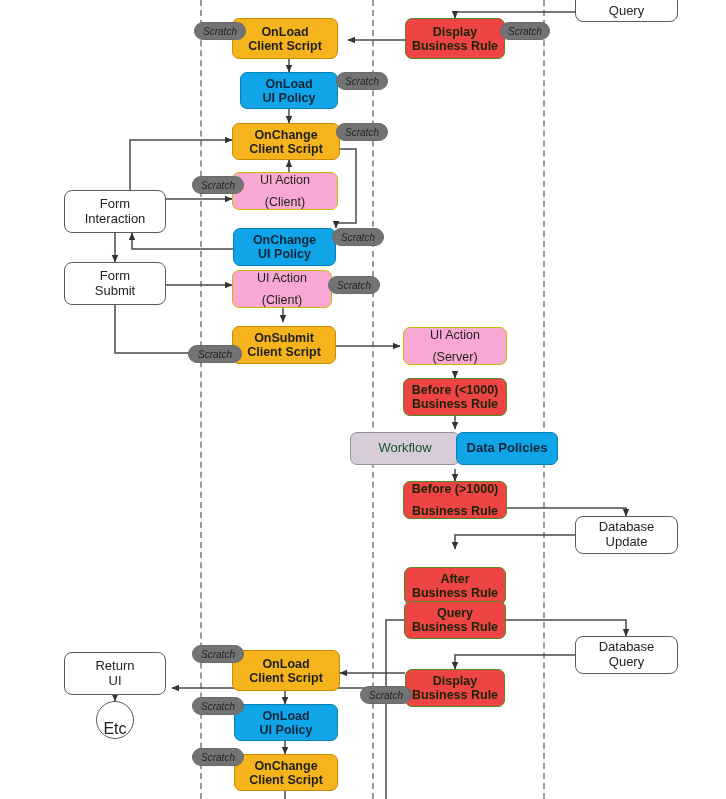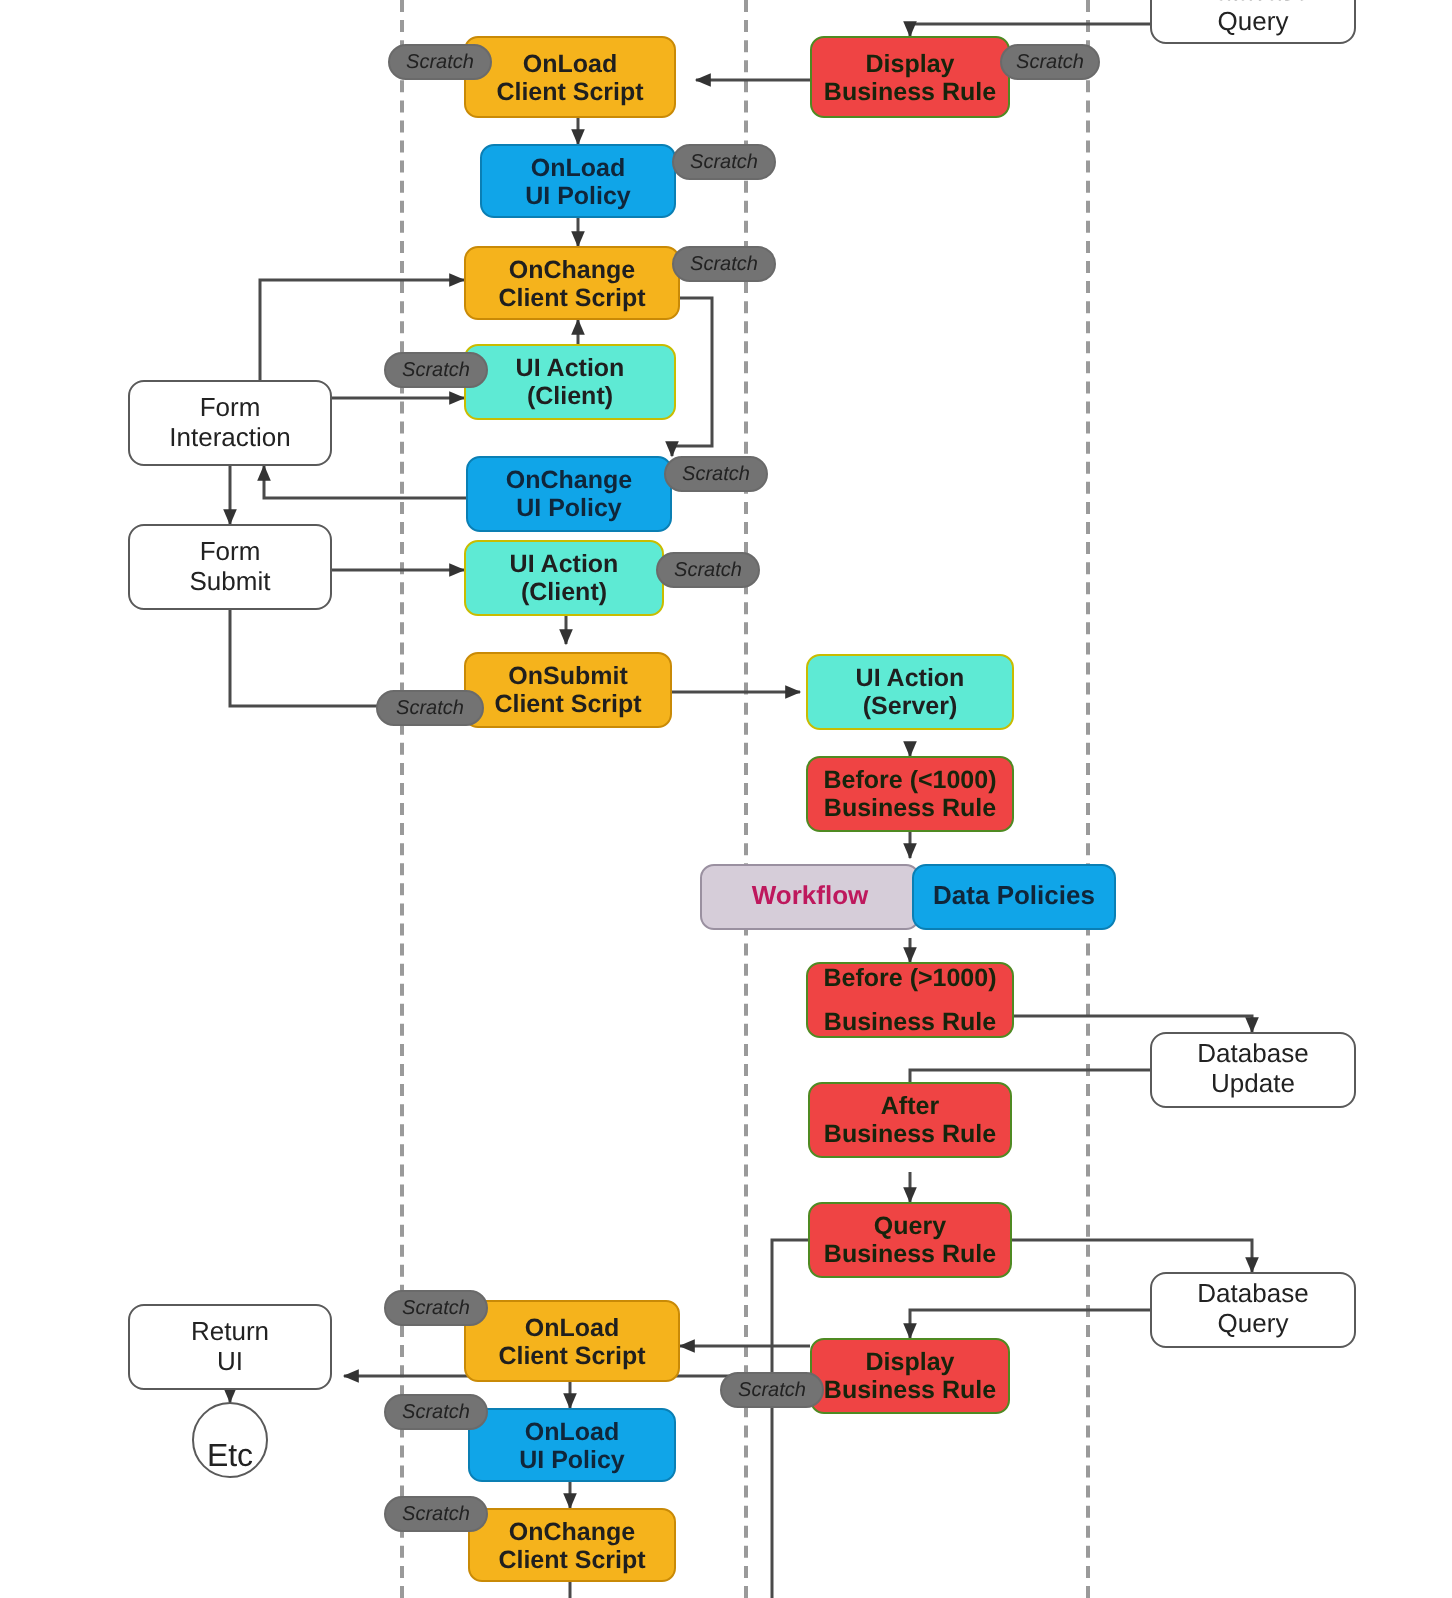--- a/index.html
+++ b/index.html
@@ -6,23 +6,23 @@
   body{font-family:"Liberation Sans",sans-serif;}
   #canvas{position:relative;width:726px;height:799px;overflow:hidden;background:#fff;}
   .node{position:absolute;box-sizing:border-box;display:flex;flex-direction:column;
         align-items:center;justify-content:center;text-align:center;line-height:1.12;
         font-size:12.5px;color:#1a1a1a;}
   .node .ln{display:block;white-space:nowrap;}
   .rr{border-radius:7px;border:1.4px solid #7a7a7a;}
   .plain{background:#ffffff;border:1.3px solid #5a5a5a;border-radius:8px;color:#222;font-size:13px;}
   .orange{background:#f5b31c;border:1.4px solid #c98a06;color:#1f1f1f;font-weight:600;}
   .blue{background:#10a5e8;border:1.4px solid #0a7fb4;color:#10263a;font-weight:600;}
-  .yellow{background:#5eead4;border:1.4px solid #c9bc00;color:#1f1f1f;font-weight:700;}
+  .yellow{background:#f9a8d4;border:1.4px solid #c9bc00;color:#1f1f1f;font-weight:400;justify-content:space-between;}
   .green{background:#ef4444;border:1.4px solid #4f8a22;color:#17240c;font-weight:600;}
-  .lav{background:#d6cdd9;border:1.4px solid #9a90a0;color:#be185d;font-weight:700;}
+  .lav{background:#d6cdd9;border:1.4px solid #9a90a0;color:#14532d;font-weight:400;}
   .scratch{position:absolute;box-sizing:border-box;background:#737373;border:1.2px solid #6a6a6a;
            border-radius:9px;height:18px;display:flex;align-items:center;justify-content:center;
            font-size:10px;color:#222;z-index:6;padding:0 4px;font-style:italic;}
   .circle{position:absolute;box-sizing:border-box;border:1.3px solid #5a5a5a;border-radius:50%;
           background:#fff;display:flex;align-items:flex-end;justify-content:center;font-size:16px;color:#222;}
   .dashed{position:absolute;width:0;border-left:2px dashed #9a9a9a;z-index:1;}
   svg.wires{position:absolute;left:0;top:0;width:726px;height:799px;z-index:2;pointer-events:none;}
   .node{z-index:4;}
 </style>
 </head>
@@ -186,21 +186,21 @@
   <div class="node rr green" style="left:403px;top:481px;width:104px;height:38px;justify-content:space-between;">
     <span class="ln">Before (&gt;1000)</span>
     <span class="ln">Business Rule</span>
   </div>
 
   <div class="node plain" style="left:575px;top:516px;width:103px;height:38px;">
     <span class="ln">Database</span>
     <span class="ln">Update</span>
   </div>
 
-  <div class="node rr green" style="left:404px;top:541px;width:102px;height:38px;">
+  <div class="node rr green" style="left:404px;top:567px;width:102px;height:38px;">
     <span class="ln">After</span>
     <span class="ln">Business Rule</span>
   </div>
 
   <div class="node rr green" style="left:404px;top:601px;width:102px;height:38px;">
     <span class="ln">Query</span>
     <span class="ln">Business Rule</span>
   </div>
 
   <div class="node plain" style="left:575px;top:636px;width:103px;height:38px;">

